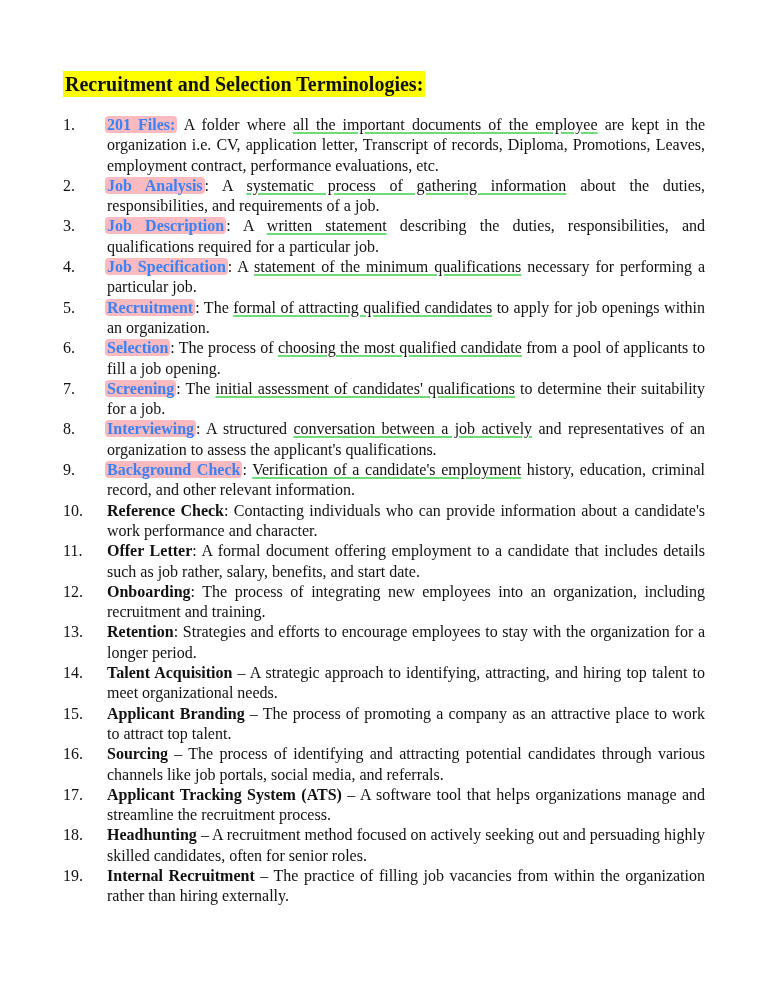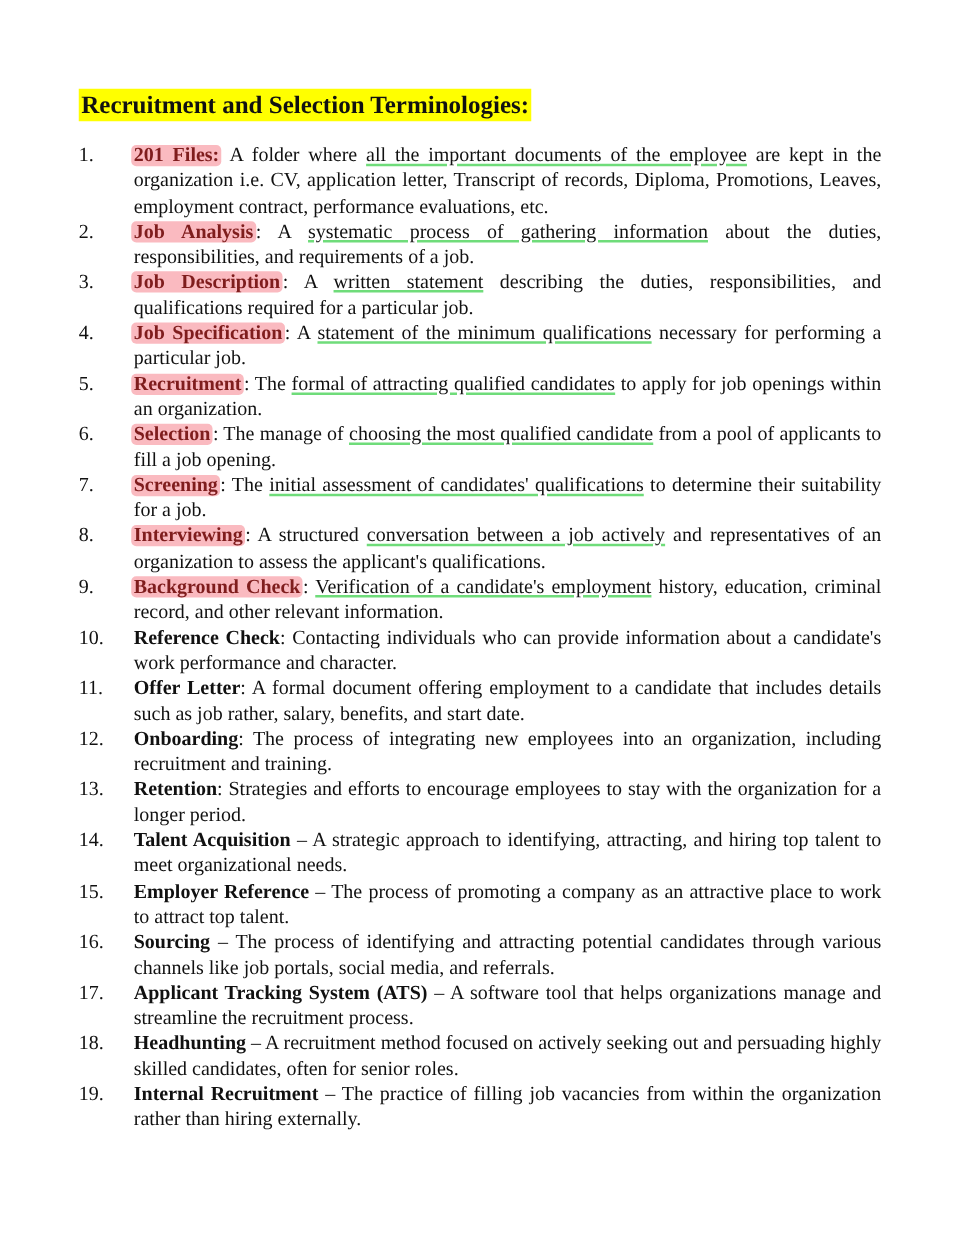--- a/index.html
+++ b/index.html
@@ -13,48 +13,48 @@
     font-weight: bold; font-size: 20px; line-height: 26px;
     background: #ffff00; padding: 0 2px; margin: 0;
   }
   .list { position: absolute; left: 63px; top: 115px; width: 642px; margin: 0; padding: 0; list-style: none; }
   .item { position: relative; padding-left: 44px; font-size: 16px; line-height: 20.3px; text-align: justify; }
   .num { position: absolute; left: 0; top: 0; width: 40px; }
   .term { font-weight: bold; }
   .hl-term {
     background: rgba(245, 130, 140, 0.55);
     border-radius: 4px; padding: 0 2px; margin-left: -2px;
-    color: #7f1d1d;
+    color: #3b82f6;
   }
   .hl-def {
     text-decoration: underline;
     text-decoration-color: #6fdc7a;
     text-decoration-thickness: 2px;
     text-underline-offset: 2px;
   }
 </style>
 </head>
 <body>
 
 <div class="page">
   <h1 class="title">Recruitment and Selection Terminologies:</h1>
   <ol class="list" id="term-list">
       <li class="item"><span class="num">1.</span><span class="term hl-term">201 Files:</span><span> A folder where </span><span class="hl-def">all the important documents of the employee</span><span> are kept in the organization i.e. CV, application letter, Transcript of records, Diploma, Promotions, Leaves, employment contract, performance evaluations, etc.</span></li>
       <li class="item"><span class="num">2.</span><span class="term hl-term">Job Analysis</span><span>: A </span><span class="hl-def">systematic process of gathering information</span><span> about the duties, responsibilities, and requirements of a job.</span></li>
       <li class="item"><span class="num">3.</span><span class="term hl-term">Job Description</span><span>: A </span><span class="hl-def">written statement</span><span> describing the duties, responsibilities, and qualifications required for a particular job.</span></li>
       <li class="item"><span class="num">4.</span><span class="term hl-term">Job Specification</span><span>: A </span><span class="hl-def">statement of the minimum qualifications</span><span> necessary for performing a particular job.</span></li>
       <li class="item"><span class="num">5.</span><span class="term hl-term">Recruitment</span><span>: The </span><span class="hl-def">formal of attracting qualified candidates</span><span> to apply for job openings within an organization.</span></li>
-      <li class="item"><span class="num">6.</span><span class="term hl-term">Selection</span><span>: The manage of </span><span class="hl-def">choosing the most qualified candidate</span><span> from a pool of applicants to fill a job opening.</span></li>
+      <li class="item"><span class="num">6.</span><span class="term hl-term">Selection</span><span>: The process of </span><span class="hl-def">choosing the most qualified candidate</span><span> from a pool of applicants to fill a job opening.</span></li>
       <li class="item"><span class="num">7.</span><span class="term hl-term">Screening</span><span>: The </span><span class="hl-def">initial assessment of candidates' qualifications</span><span> to determine their suitability for a job.</span></li>
       <li class="item"><span class="num">8.</span><span class="term hl-term">Interviewing</span><span>: A structured </span><span class="hl-def">conversation between a job actively</span><span> and representatives of an organization to assess the applicant's qualifications.</span></li>
       <li class="item"><span class="num">9.</span><span class="term hl-term">Background Check</span><span>: </span><span class="hl-def">Verification of a candidate's employment</span><span> history, education, criminal record, and other relevant information.</span></li>
       <li class="item"><span class="num">10.</span><span class="term">Reference Check</span><span>: Contacting individuals who can provide information about a candidate's work performance and character.</span></li>
       <li class="item"><span class="num">11.</span><span class="term">Offer Letter</span><span>: A formal document offering employment to a candidate that includes details such as job rather, salary, benefits, and start date.</span></li>
       <li class="item"><span class="num">12.</span><span class="term">Onboarding</span><span>: The process of integrating new employees into an organization, including recruitment and training.</span></li>
       <li class="item"><span class="num">13.</span><span class="term">Retention</span><span>: Strategies and efforts to encourage employees to stay with the organization for a longer period.</span></li>
       <li class="item"><span class="num">14.</span><span class="term">Talent Acquisition</span><span> – A strategic approach to identifying, attracting, and hiring top talent to meet organizational needs.</span></li>
-      <li class="item"><span class="num">15.</span><span class="term">Employer Reference</span><span> – The process of promoting a company as an attractive place to work to attract top talent.</span></li>
+      <li class="item"><span class="num">15.</span><span class="term">Applicant Branding</span><span> – The process of promoting a company as an attractive place to work to attract top talent.</span></li>
       <li class="item"><span class="num">16.</span><span class="term">Sourcing</span><span> – The process of identifying and attracting potential candidates through various channels like job portals, social media, and referrals.</span></li>
       <li class="item"><span class="num">17.</span><span class="term">Applicant Tracking System (ATS)</span><span> – A software tool that helps organizations manage and streamline the recruitment process.</span></li>
       <li class="item"><span class="num">18.</span><span class="term">Headhunting</span><span> – A recruitment method focused on actively seeking out and persuading highly skilled candidates, often for senior roles.</span></li>
       <li class="item"><span class="num">19.</span><span class="term">Internal Recruitment</span><span> – The practice of filling job vacancies from within the organization rather than hiring externally.</span></li>
     </ol>
 </div>
 
 </body></html>

